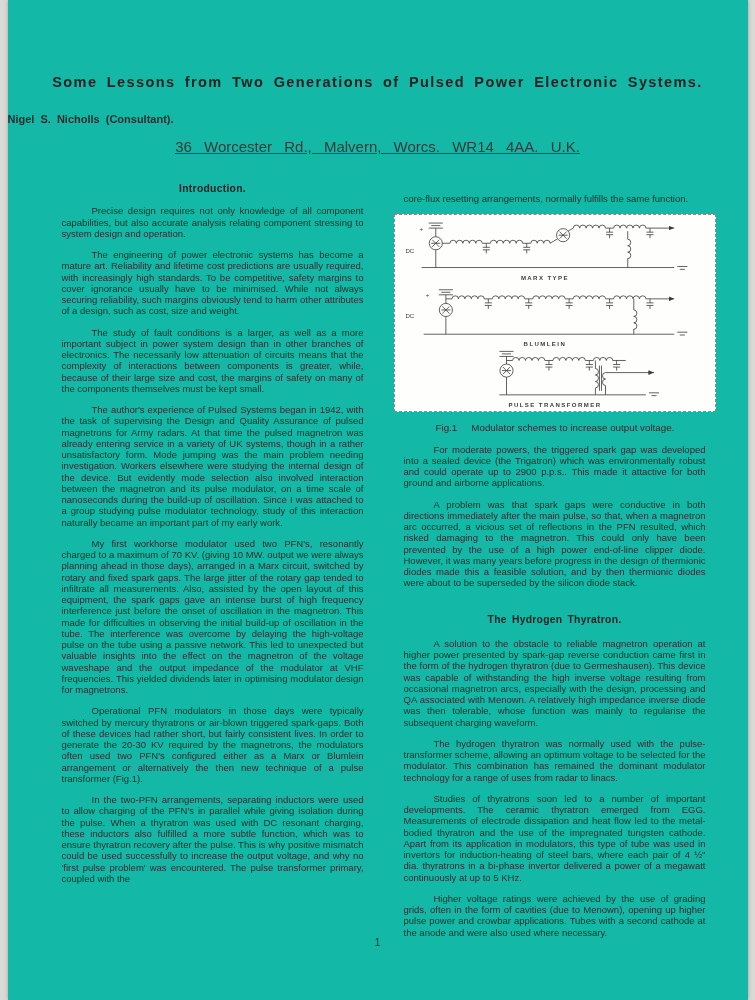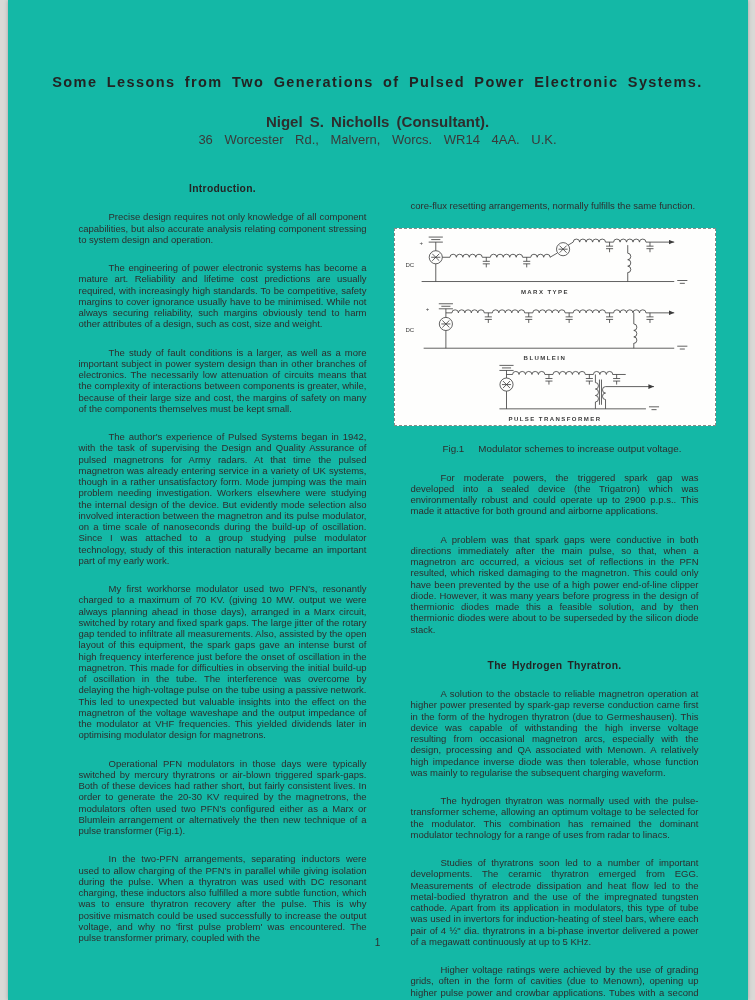--- a/index.html
+++ b/index.html
@@ -9,34 +9,34 @@
     font-family:"Liberation Sans", sans-serif;
     box-shadow:0 0 4px rgba(0,0,0,.25);
   }
   .title {
     position:absolute; top:74px; left:0; width:100%;
     text-align:center; font-weight:bold; font-size:14.5px;
     letter-spacing:1.4px; word-spacing:4px; color:#232323;
   }
   .author {
     position:absolute; top:113px; left:0; width:100%;
-    text-align:center; font-weight:bold; font-size:15px; word-spacing:3px;
+    text-align:left; font-weight:bold; font-size:11px; word-spacing:3px;
   }
   .address {
-    position:absolute; top:132px; left:0; width:100%;
-    text-align:center; font-size:13px; word-spacing:8px; color:#3a3a3a;
+    position:absolute; top:138px; left:0; width:100%;
+    text-align:center; font-size:15px; word-spacing:8px; color:#3a3a3a;text-decoration:underline;
   }
   .col {
     position:absolute; top:183px; width:322px;
     font-size:9.5px; line-height:11.25px; text-align:justify;
     color:#2e2e2e;
   }
-  .col-left  { left:54px; }
+  .col-left  { left:44px; }
   .col-right { left:386px; }
-  .col p { margin:17px; text-indent:30px; }
+  .col p { margin:10px; text-indent:30px; }
   .col p.noindent { text-indent:0; }
   .h-center {
     text-align:center; font-weight:bold; font-size:10.3px;
     margin:0 0 11px 0; letter-spacing:.3px; word-spacing:2px; color:#242424;
   }
   .h-center.mid { margin:25px 0 13px 0; }
   .h-left {
     text-align:left; font-weight:bold; font-size:10.3px;
     margin:15px 0 11px 0; letter-spacing:.2px; color:#242424;
   }

